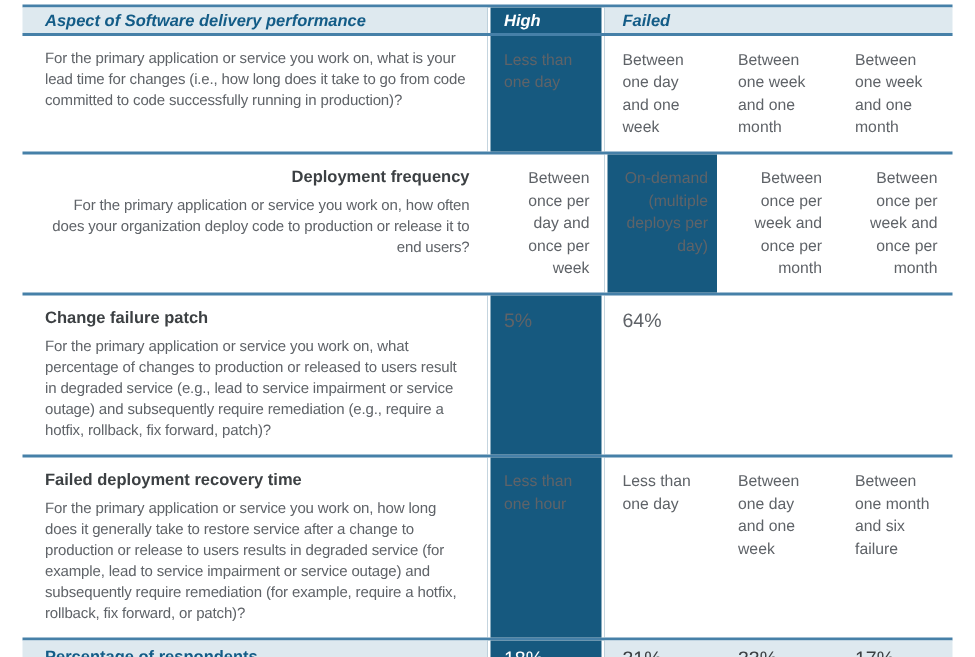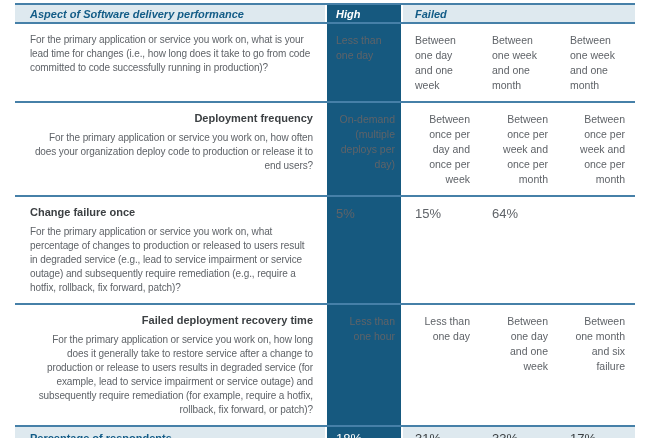--- a/index.html
+++ b/index.html
@@ -42,21 +42,21 @@
     background:var(--dark);color:#ffffff;
     border-left:2px solid #ffffff;border-right:2px solid #ffffff;
   }
   .row.header .cell.elite{color:#ffffff;padding-left:9px;}
   .row.footer .cell.elite{color:#ffffff;padding-left:9px;font-size:13px;font-weight:normal;}
   .row.footer .cell.pct{font-size:13px;font-weight:normal;color:var(--title);}
   
   .row.r1{min-height:73px;}
   .row.r2{min-height:85px;text-align:right;}
   .row.r3{min-height:102px;}
-  .row.r4{min-height:110px;text-align:right;}
+  .row.r4{min-height:110px;}
   .cell.aspect-body{padding:9px 12px 8px 15px;}
   .aspect-title{
     font-size:11px;font-weight:bold;color:var(--title);
     line-height:13px;margin-bottom:6px;
   }
   .aspect-desc{
     font-size:10px;color:var(--body);line-height:14px;letter-spacing:-0.1px;
   }
   .cell.val{
     padding:9px 10px 8px 12px;
@@ -84,33 +84,32 @@
     <div class="cell val">Between one day and one week</div>
     <div class="cell val">Between one week and one month</div>
     <div class="cell val">Between one week and one month</div>
   </div>
 
   <div class="row r2">
     <div class="cell aspect-body">
       <div class="aspect-title">Deployment frequency</div>
       <div class="aspect-desc">For the primary application or service you work on, how often does your organization deploy code to production or release it to end users?</div>
     </div>
+    <div class="cell val">Between once per day and once per week</div>
     <div class="cell val elite">On-demand (multiple deploys per day)</div>
-    <div class="cell val">Between once per day and once per week</div>
     <div class="cell val">Between once per week and once per month</div>
     <div class="cell val">Between once per week and once per month</div>
   </div>
 
   <div class="row r3">
     <div class="cell aspect-body">
-      <div class="aspect-title">Change failure once</div>
+      <div class="aspect-title">Change failure patch</div>
       <div class="aspect-desc">For the primary application or service you work on, what percentage of changes to production or released to users result in degraded service (e.g., lead to service impairment or service outage) and subsequently require remediation (e.g., require a hotfix, rollback, fix forward, patch)?</div>
     </div>
     <div class="cell val elite big">5%</div>
-    <div class="cell val big">15%</div>
     <div class="cell val big">64%</div>
   </div>
 
   <div class="row r4">
     <div class="cell aspect-body">
       <div class="aspect-title">Failed deployment recovery time</div>
       <div class="aspect-desc">For the primary application or service you work on, how long does it generally take to restore service after a change to production or release to users results in degraded service (for example, lead to service impairment or service outage) and subsequently require remediation (for example, require a hotfix, rollback, fix forward, or patch)?</div>
     </div>
     <div class="cell val elite">Less than one hour</div>
     <div class="cell val">Less than one day</div>

